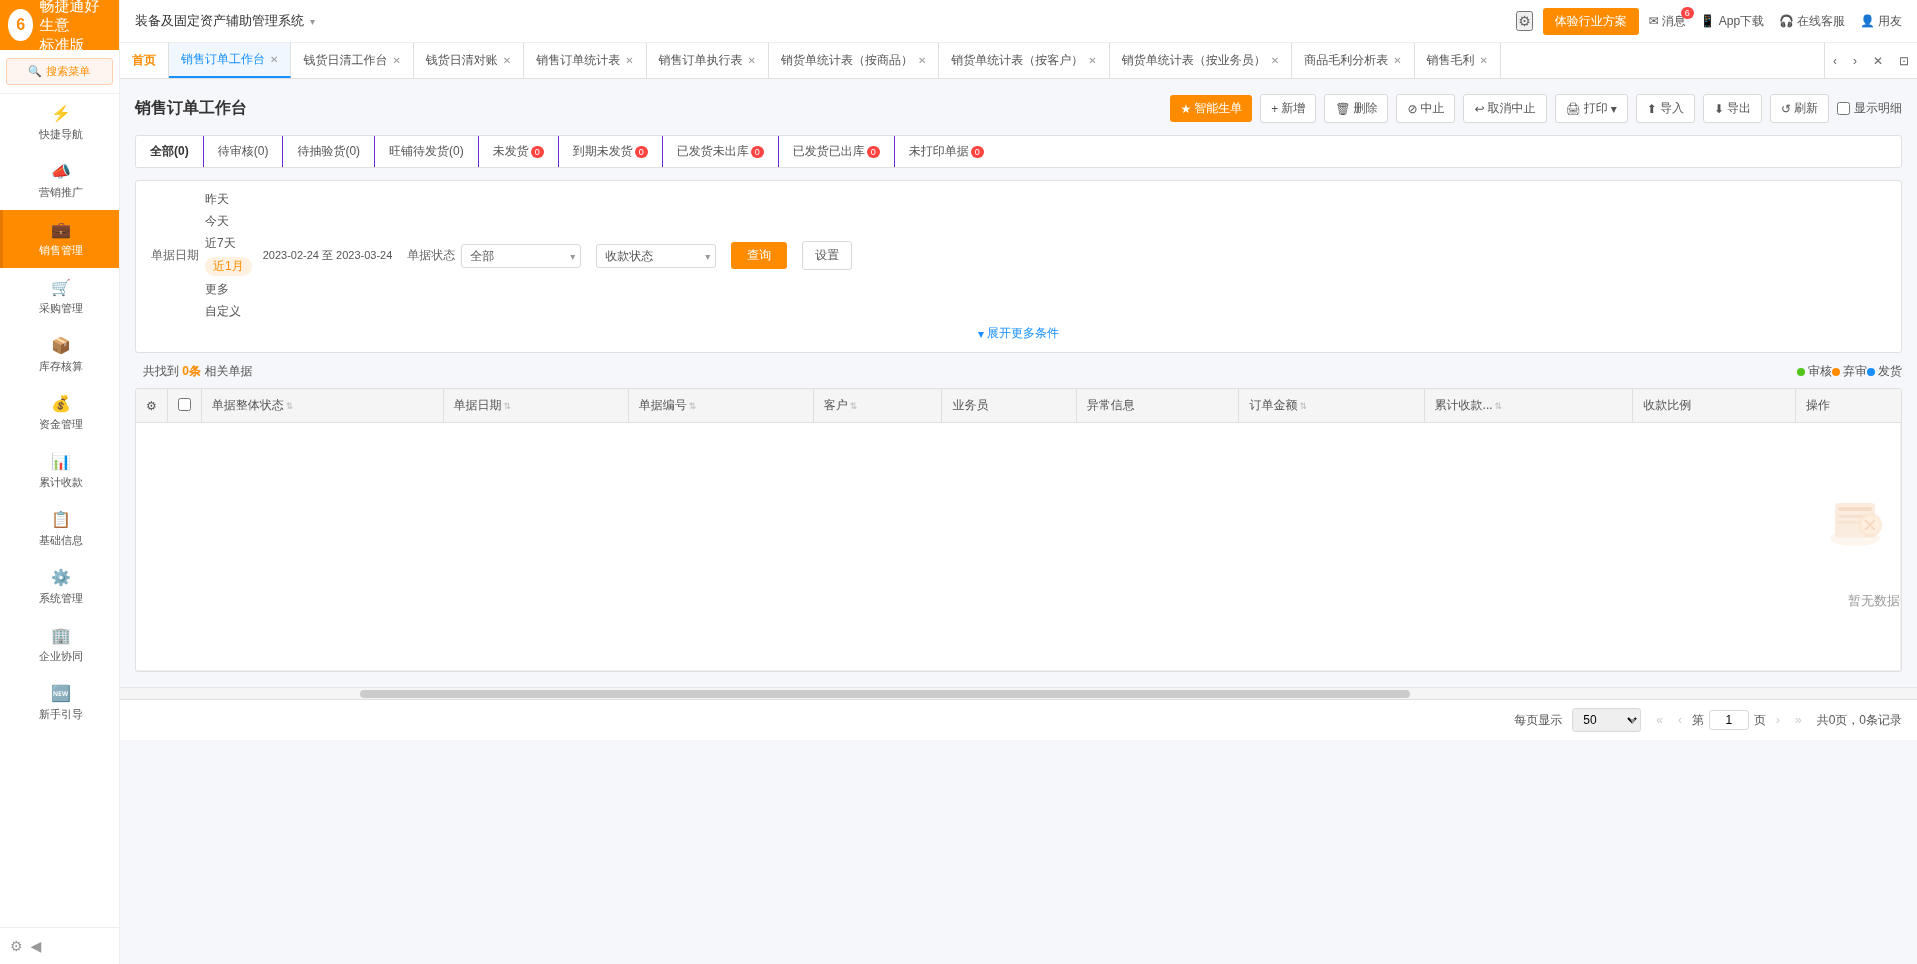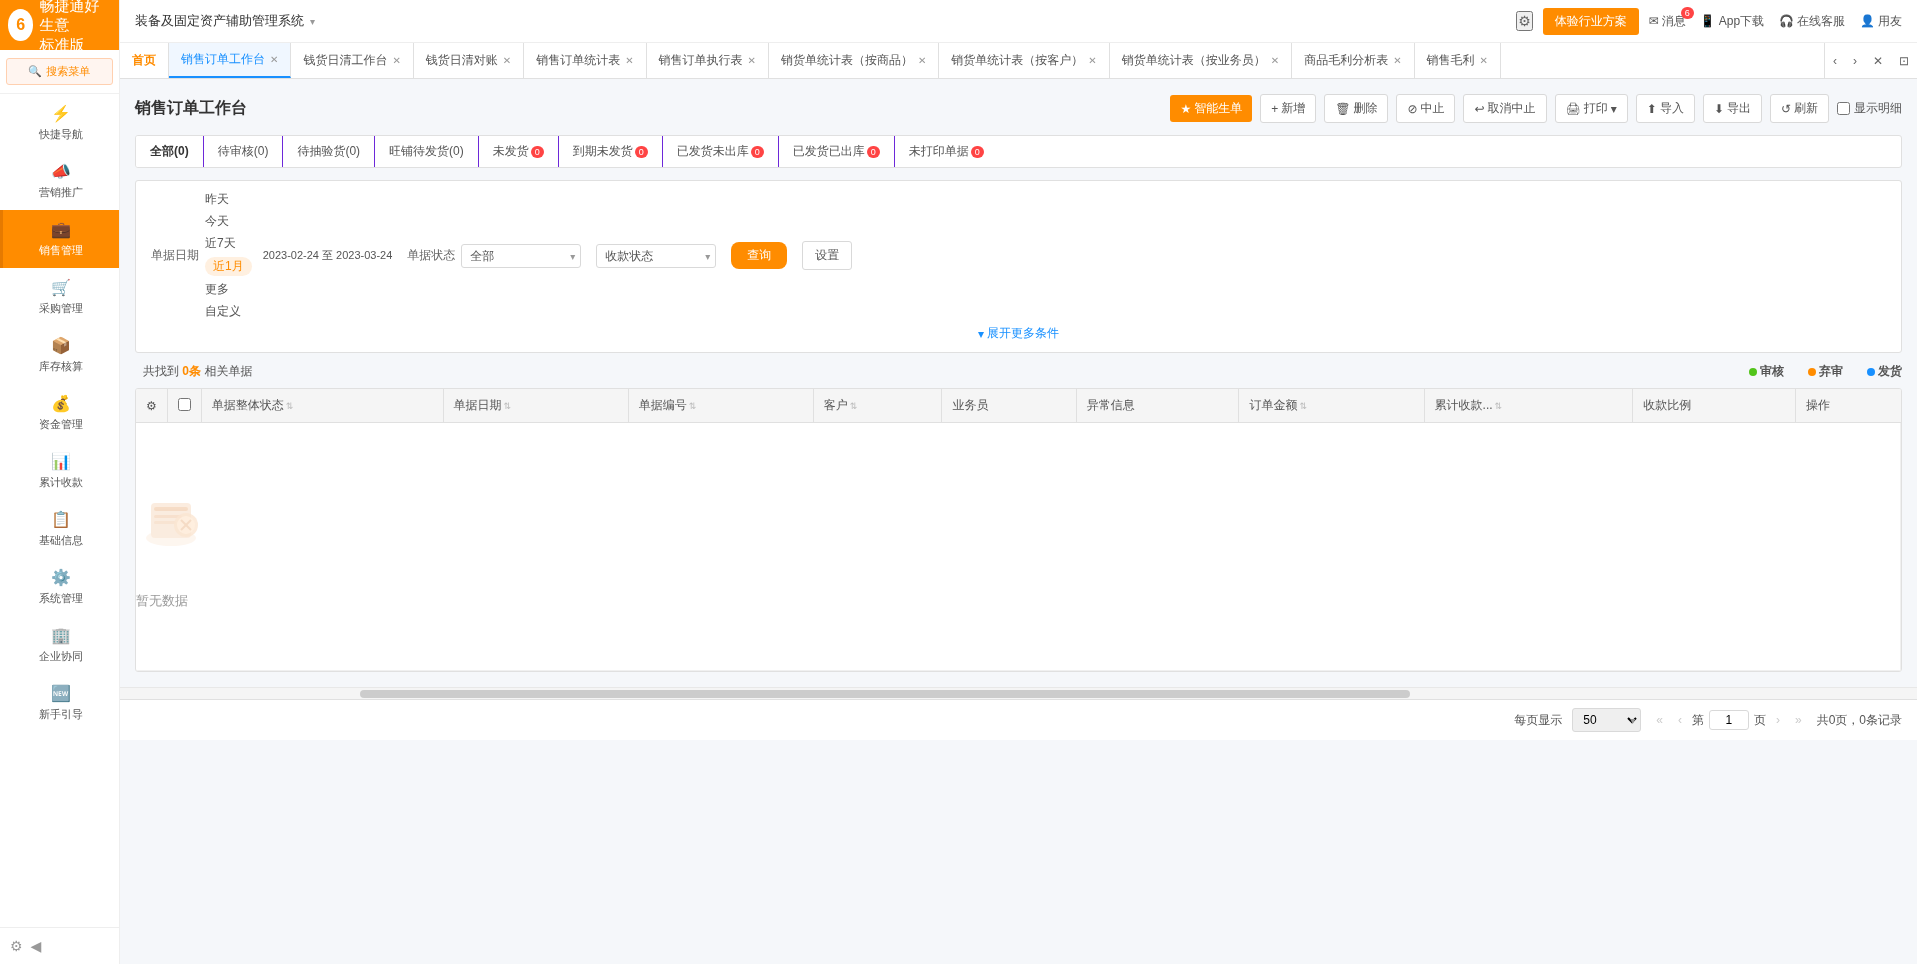--- a/index.html
+++ b/index.html
@@ -66,46 +66,46 @@
     .filter-row { display: flex; align-items: center; gap: 15px; flex-wrap: wrap; }
     .filter-item { display: flex; align-items: center; gap: 6px; font-size: 12px; color: #555; }
     .filter-label { color: #666; white-space: nowrap; }
     .filter-date-options { display: flex; gap: 5px; flex-direction: column; }
     .filter-date-opt { color: #555; cursor: pointer; font-size: 12px; }
     .filter-date-opt.active { color: #ff8c00; background: #fff0e0; border-radius: 10px; padding: 1px 8px; }
     .filter-date-range { color: #555; font-size: 11px; margin-left: 5px; }
     .filter-select { border: 1px solid #d9d9d9; padding: 4px 20px 4px 8px; border-radius: 3px; font-size: 12px; color: #555; background: #fff; cursor: pointer; appearance: none; min-width: 120px; }
     .filter-expand { color: #1890ff; cursor: pointer; font-size: 12px; display: flex; align-items: center; gap: 3px; text-align: center; }
     .filter-second-row { display: flex; justify-content: center; margin-top: 5px; }
-    .btn-query { background: #ff8c00; color: #fff; border: none; padding: 5px 16px; border-radius: 8px; font-size: 12px; cursor: pointer; }
+    .btn-query { background: #ff8c00; color: #fff; border: none; padding: 5px 16px; border-radius: 3px; font-size: 12px; cursor: pointer; }
     .btn-set { background: #fff; color: #555; border: 1px solid #d9d9d9; padding: 5px 12px; border-radius: 3px; font-size: 12px; cursor: pointer; }
 
     
     .results-bar { display: flex; align-items: center; justify-content: space-between; margin-bottom: 8px; }
     .results-info { font-size: 12px; color: #555; margin-left: 8px; }
     .results-info .highlight { color: #ff8c00; font-weight: bold; }
-    .results-actions { display: flex; gap: 24px; align-items: center; font-weight: bold; }
+    .results-actions { display: flex; gap: 0; align-items: center; }
     .result-action-btn { font-size: 12px; color: #555; cursor: pointer; display: flex; align-items: center; gap: 3px; }
     .result-action-btn .dot { width: 8px; height: 8px; border-radius: 50%; display: inline-block; }
     .dot-audit { background: #52c41a; }
     .dot-cancel { background: #ff8c00; }
     .dot-ship { background: #1890ff; }
 
     
     .data-table { background: #fff; border: 1px solid #e0e0e0; border-radius: 3px; overflow: hidden; }
     .data-table table { width: 100%; border-collapse: collapse; }
     .data-table th { background: #f5f5f5; border-bottom: 1px solid #e0e0e0; border-right: 1px solid #e0e0e0; padding: 8px 10px; font-size: 12px; color: #555; text-align: left; white-space: nowrap; font-weight: normal; }
     .data-table th:last-child { border-right: none; }
     .data-table td { border-bottom: 1px solid #f0f0f0; border-right: 1px solid #f0f0f0; padding: 8px 10px; font-size: 12px; color: #555; }
     .th-sort { cursor: pointer; display: flex; align-items: center; gap: 2px; }
     .th-sort-icon { color: #bbb; font-size: 9px; }
     .checkbox-cell { width: 30px; text-align: center; }
 
     
-    .empty-state { display: flex; flex-direction: column; align-items: flex-start; justify-content: center; padding: 60px 0; }
+    .empty-state { display: flex; flex-direction: column; align-items: flex-end; justify-content: center; padding: 60px 0; }
     .empty-icon { font-size: 60px; margin-bottom: 15px; opacity: 0.4; }
     .empty-text { color: #999; font-size: 13px; }
 
     
     .pagination-bar { background: #fff; border-top: 1px solid #e0e0e0; padding: 8px 15px; display: flex; align-items: center; justify-content: flex-end; gap: 10px; }
     .page-size-select { border: 1px solid #d9d9d9; padding: 3px 20px 3px 6px; border-radius: 3px; font-size: 12px; }
     .page-nav { display: flex; align-items: center; gap: 5px; font-size: 12px; color: #555; }
     .page-nav-btn { cursor: pointer; color: #555; padding: 2px 5px; }
     .page-nav-btn.disabled { color: #ccc; cursor: not-allowed; }
     .page-input { border: 1px solid #d9d9d9; padding: 2px 6px; width: 40px; text-align: center; border-radius: 3px; font-size: 12px; }

